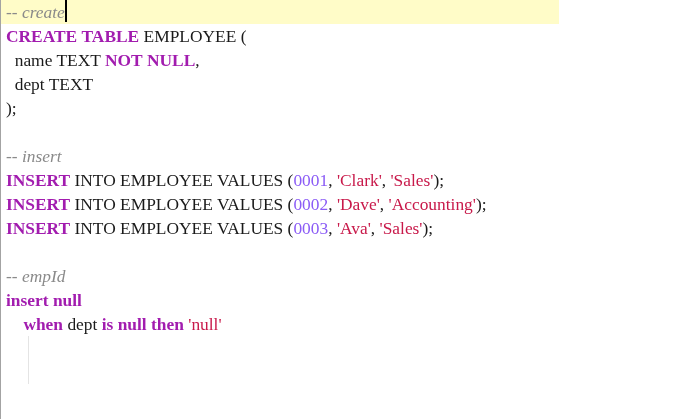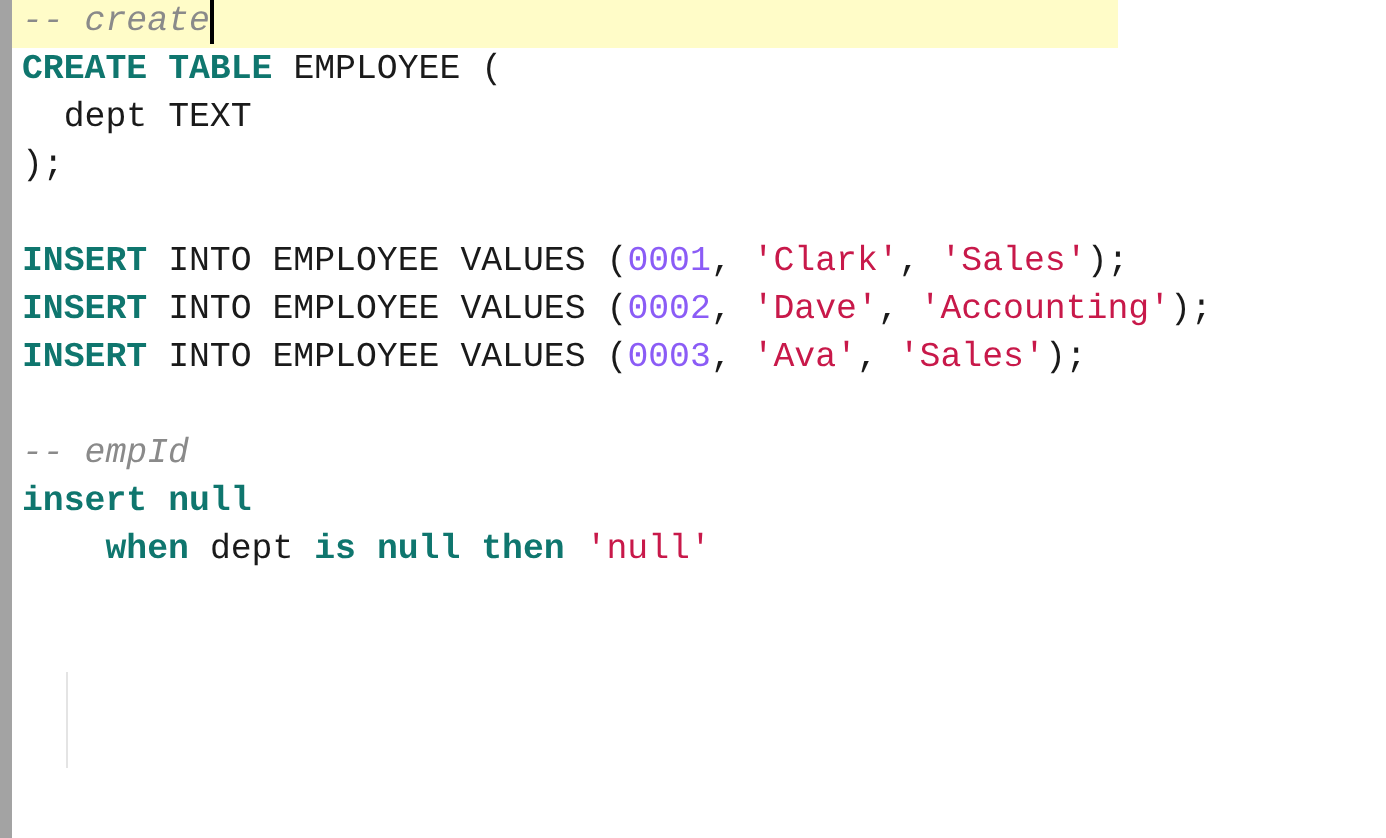--- a/index.html
+++ b/index.html
@@ -13,38 +13,38 @@
       overflow: hidden;
       position: relative;
     }
     .editor {
       position: absolute;
       left: 0;
       top: 0;
       width: 559px;
       height: 419px;
       background: #ffffff;
-      border-left: 6px solid #a3a3a3;
+      border-left: 1px solid #a3a3a3;
       box-sizing: border-box;
-      font-family: Liberation Mono, monospace;
+      font-family: Liberation Serif, serif;
       font-size: 17.4px;
       color: #1a1a1a;
       cursor: text;
     }
     .line {
       position: relative;
       height: 24px;
       line-height: 24px;
       padding-left: 5px;
       white-space: pre;
     }
     .line.active {
       background: #fffcc8;
     }
-    .tok-kw { font-weight: bold; color: #0f766e; }
+    .tok-kw { font-weight: bold; color: #a21caf; }
     .tok-id { font-weight: normal; color: #1a1a1a; }
     .tok-num { color: #8b5cf6; }
     .tok-str { color: #c8194a; }
     .tok-cmt { color: #8a8a8a; font-style: italic; }
     .tok-punc { color: #1a1a1a; }
     .cursor {
       display: inline-block;
       width: 2px;
       height: 22px;
       background: #000000;
@@ -57,23 +57,25 @@
       width: 1px;
       background: #e4e4e4;
     }
   </style>
 </head>
 <body>
 
 <div class="editor" id="editor">
     <div class="line active"><span class="tok-cmt">-- create</span><span class="cursor"></span></div>
     <div class="line"><span class="tok-kw">CREATE</span><span class="tok-punc"> </span><span class="tok-kw">TABLE</span><span class="tok-punc"> </span><span class="tok-id">EMPLOYEE</span><span class="tok-punc"> (</span></div>
+    <div class="line"><span class="tok-punc">  </span><span class="tok-id">name</span><span class="tok-punc"> </span><span class="tok-id">TEXT</span><span class="tok-punc"> </span><span class="tok-kw">NOT</span><span class="tok-punc"> </span><span class="tok-kw">NULL</span><span class="tok-punc">,</span></div>
     <div class="line"><span class="tok-punc">  </span><span class="tok-id">dept</span><span class="tok-punc"> </span><span class="tok-id">TEXT</span></div>
     <div class="line"><span class="tok-punc">);</span></div>
     <div class="line"> </div>
+    <div class="line"><span class="tok-cmt">-- insert</span></div>
     <div class="line"><span class="tok-kw">INSERT</span><span class="tok-punc"> </span><span class="tok-id">INTO</span><span class="tok-punc"> </span><span class="tok-id">EMPLOYEE</span><span class="tok-punc"> </span><span class="tok-id">VALUES</span><span class="tok-punc"> (</span><span class="tok-num">0001</span><span class="tok-punc">, </span><span class="tok-str">'Clark'</span><span class="tok-punc">, </span><span class="tok-str">'Sales'</span><span class="tok-punc">);</span></div>
     <div class="line"><span class="tok-kw">INSERT</span><span class="tok-punc"> </span><span class="tok-id">INTO</span><span class="tok-punc"> </span><span class="tok-id">EMPLOYEE</span><span class="tok-punc"> </span><span class="tok-id">VALUES</span><span class="tok-punc"> (</span><span class="tok-num">0002</span><span class="tok-punc">, </span><span class="tok-str">'Dave'</span><span class="tok-punc">, </span><span class="tok-str">'Accounting'</span><span class="tok-punc">);</span></div>
     <div class="line"><span class="tok-kw">INSERT</span><span class="tok-punc"> </span><span class="tok-id">INTO</span><span class="tok-punc"> </span><span class="tok-id">EMPLOYEE</span><span class="tok-punc"> </span><span class="tok-id">VALUES</span><span class="tok-punc"> (</span><span class="tok-num">0003</span><span class="tok-punc">, </span><span class="tok-str">'Ava'</span><span class="tok-punc">, </span><span class="tok-str">'Sales'</span><span class="tok-punc">);</span></div>
     <div class="line"> </div>
     <div class="line"><span class="tok-cmt">-- empId</span></div>
     <div class="line"><span class="tok-kw">insert</span><span class="tok-punc"> </span><span class="tok-kw">null</span></div>
     <div class="line"><span class="tok-punc">    </span><span class="tok-kw">when</span><span class="tok-punc"> </span><span class="tok-id">dept</span><span class="tok-punc"> </span><span class="tok-kw">is</span><span class="tok-punc"> </span><span class="tok-kw">null</span><span class="tok-punc"> </span><span class="tok-kw">then</span><span class="tok-punc"> </span><span class="tok-str">'null'</span></div>
     <div class="indent-guide" style="top: 336px; height: 48px;"></div>
   </div>
 

